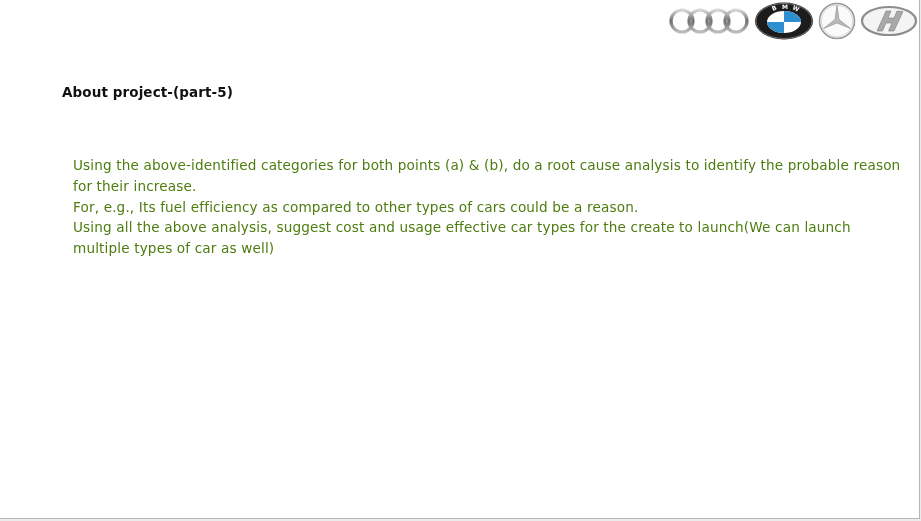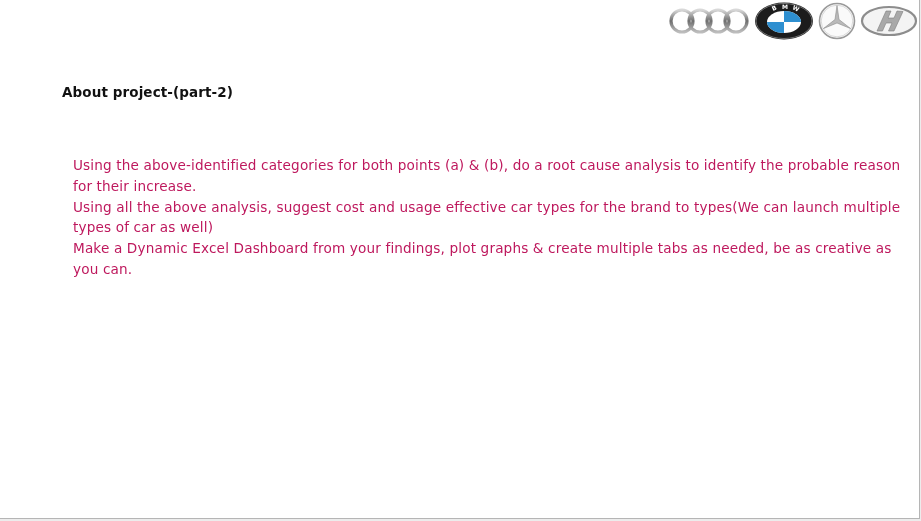--- a/index.html
+++ b/index.html
@@ -22,21 +22,21 @@
       height: 38px;
     }
     .logo { display: block; }
     .title {
       position: absolute; left: 62px; top: 84px;
       font-size: 13.5px; font-weight: bold; color: #111;
       letter-spacing: 0.1px;
     }
     .body-text {
       position: absolute; left: 73px; top: 155px; width: 832px;
-      font-size: 13.6px; line-height: 20.8px; color: #be185d;
+      font-size: 13.6px; line-height: 20.8px; color: #4d7c0f;
       letter-spacing: 0.15px;
     }
     .body-text p { margin: 0; }
   </style>
 </head>
 <body>
 
 <div class="slide">
 
   <div class="logos">
@@ -71,21 +71,21 @@
       <circle cx="21" cy="19" r="15.8" fill="none" stroke="#d0d0d0" stroke-width="0.8"></circle>
       <path d="M21 3.5 L23 17.5 L34.5 26.5 L21 21 L7.5 26.5 L19 17.5 Z" fill="#b9b9b9" stroke="#8a8a8a" stroke-width="0.6"></path>
     </svg>
 
     <svg class="logo" width="58" height="34" viewBox="0 0 58 34">
       <ellipse cx="29" cy="17" rx="27" ry="14" fill="#f4f4f4" stroke="#8d8d8d" stroke-width="2.2"></ellipse>
       <path d="M17 27 L26 7 L31 7 L28 14 L34 14 L37 7 L43 7.5 L34 27 L28.5 27 L32 19 L26 19 L22.5 27 Z" fill="#a9a9a9" stroke="#7d7d7d" stroke-width="0.6"></path>
     </svg>
   </div>
 
-  <div class="title">About project-(part-2)</div>
+  <div class="title">About project-(part-5)</div>
 
   <div class="body-text">
     <p>Using the above-identified categories for both points (a) &amp; (b), do a root cause analysis to identify the probable reason for their increase.</p>
-    <p>Using all the above analysis, suggest cost and usage effective car types for the brand to types(We can launch multiple types of car as well)</p>
-    <p>Make a Dynamic Excel Dashboard from your findings, plot graphs &amp; create multiple tabs as needed, be as creative as you can.</p>
+    <p>For, e.g., Its fuel efficiency as compared to other types of cars could be a reason.</p>
+    <p>Using all the above analysis, suggest cost and usage effective car types for the create to launch(We can launch multiple types of car as well)</p>
   </div>
 
 </div>
 
 </body></html>

